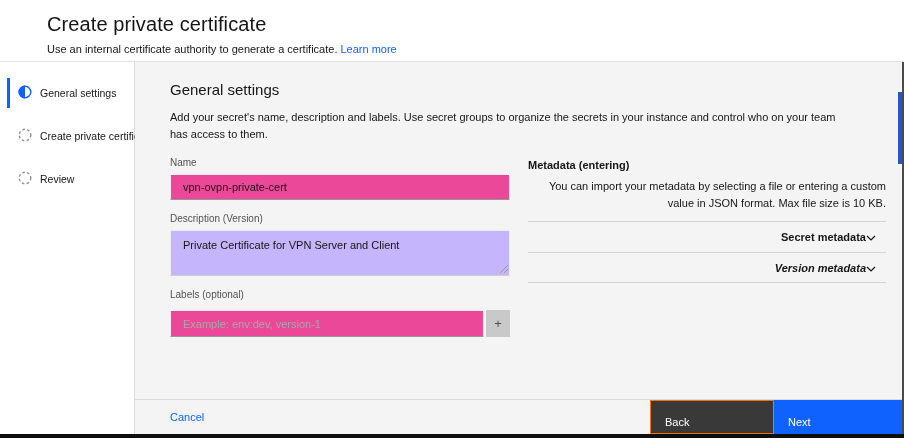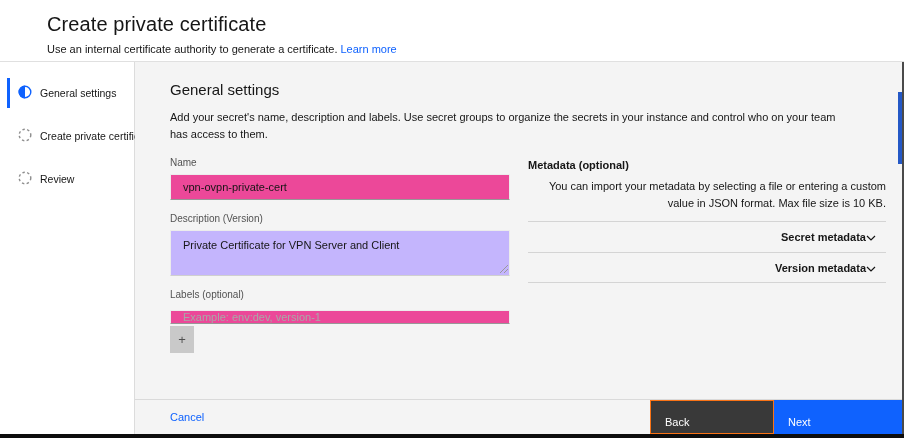--- a/index.html
+++ b/index.html
@@ -91,21 +91,21 @@
     resize: none;
     outline: none;
     display: block;
   }
   .resize-grip {
     position: absolute;
     right: 2px; bottom: 3px;
     width: 8px; height: 8px;
     background: linear-gradient(135deg, transparent 0 45%, #9a9a9a 45% 52%, transparent 52% 70%, #9a9a9a 70% 77%, transparent 77%);
   }
-  .labels-row { display: flex; gap: 2px; margin-top: 10px; flex-direction: column; }
+  .labels-row { display: flex; gap: 2px; margin-top: 10px; }
   .labels-row .text-input { flex: 1; height: 27px; }
   .text-input::placeholder { color: #a8a8a8; }
   .add-label-btn {
     width: 24px; height: 27px;
     background: #c9c9c9;
     border: none;
     color: #505050;
     font-size: 13px;
     line-height: 1;
     cursor: pointer;
@@ -120,21 +120,21 @@
     height: 31px;
     display: flex;
     align-items: center;
     justify-content: flex-end;
     border-top: 1px solid #d4d4d4;
     padding: 0 10px 0 12px;
     font-size: 11px;
     font-weight: 700;
     cursor: pointer;
   }
-  .accordion-item:last-child { border-bottom: 1px solid #d4d4d4; }
+  .accordion-item:last-child { border-bottom: 1px solid #d4d4d4; font-style: italic; }
 
   
   .wizard-footer {
     position: absolute;
     left: 0; right: 0; bottom: 0;
     height: 35px;
     border-top: 1px solid #dadada;
     display: flex;
     align-items: flex-end;
   }
@@ -241,21 +241,21 @@
         <div class="field-group">
           <div class="field-label">Labels (optional)</div>
           <div class="labels-row">
             <input class="text-input" type="text" placeholder="Example: env:dev, version-1" style="">
             <button class="add-label-btn">+</button>
           </div>
         </div>
       </div>
 
       <div class="col-meta">
-        <div class="metadata-title">Metadata (optional)</div>
+        <div class="metadata-title">Metadata (entering)</div>
         <div class="metadata-desc">You can import your metadata by selecting a file or entering a custom value in JSON format. Max file size is 10 KB.</div>
         <div class="accordion">
           <div class="accordion-item">
             <span>Secret metadata</span>
             <span>
               <svg width="10" height="6" viewBox="0 0 10 6">
                   <path d="M1 1 L5 5 L9 1" fill="none" stroke="#161616" stroke-width="1.2"></path>
                 </svg>
             </span>
           </div>

